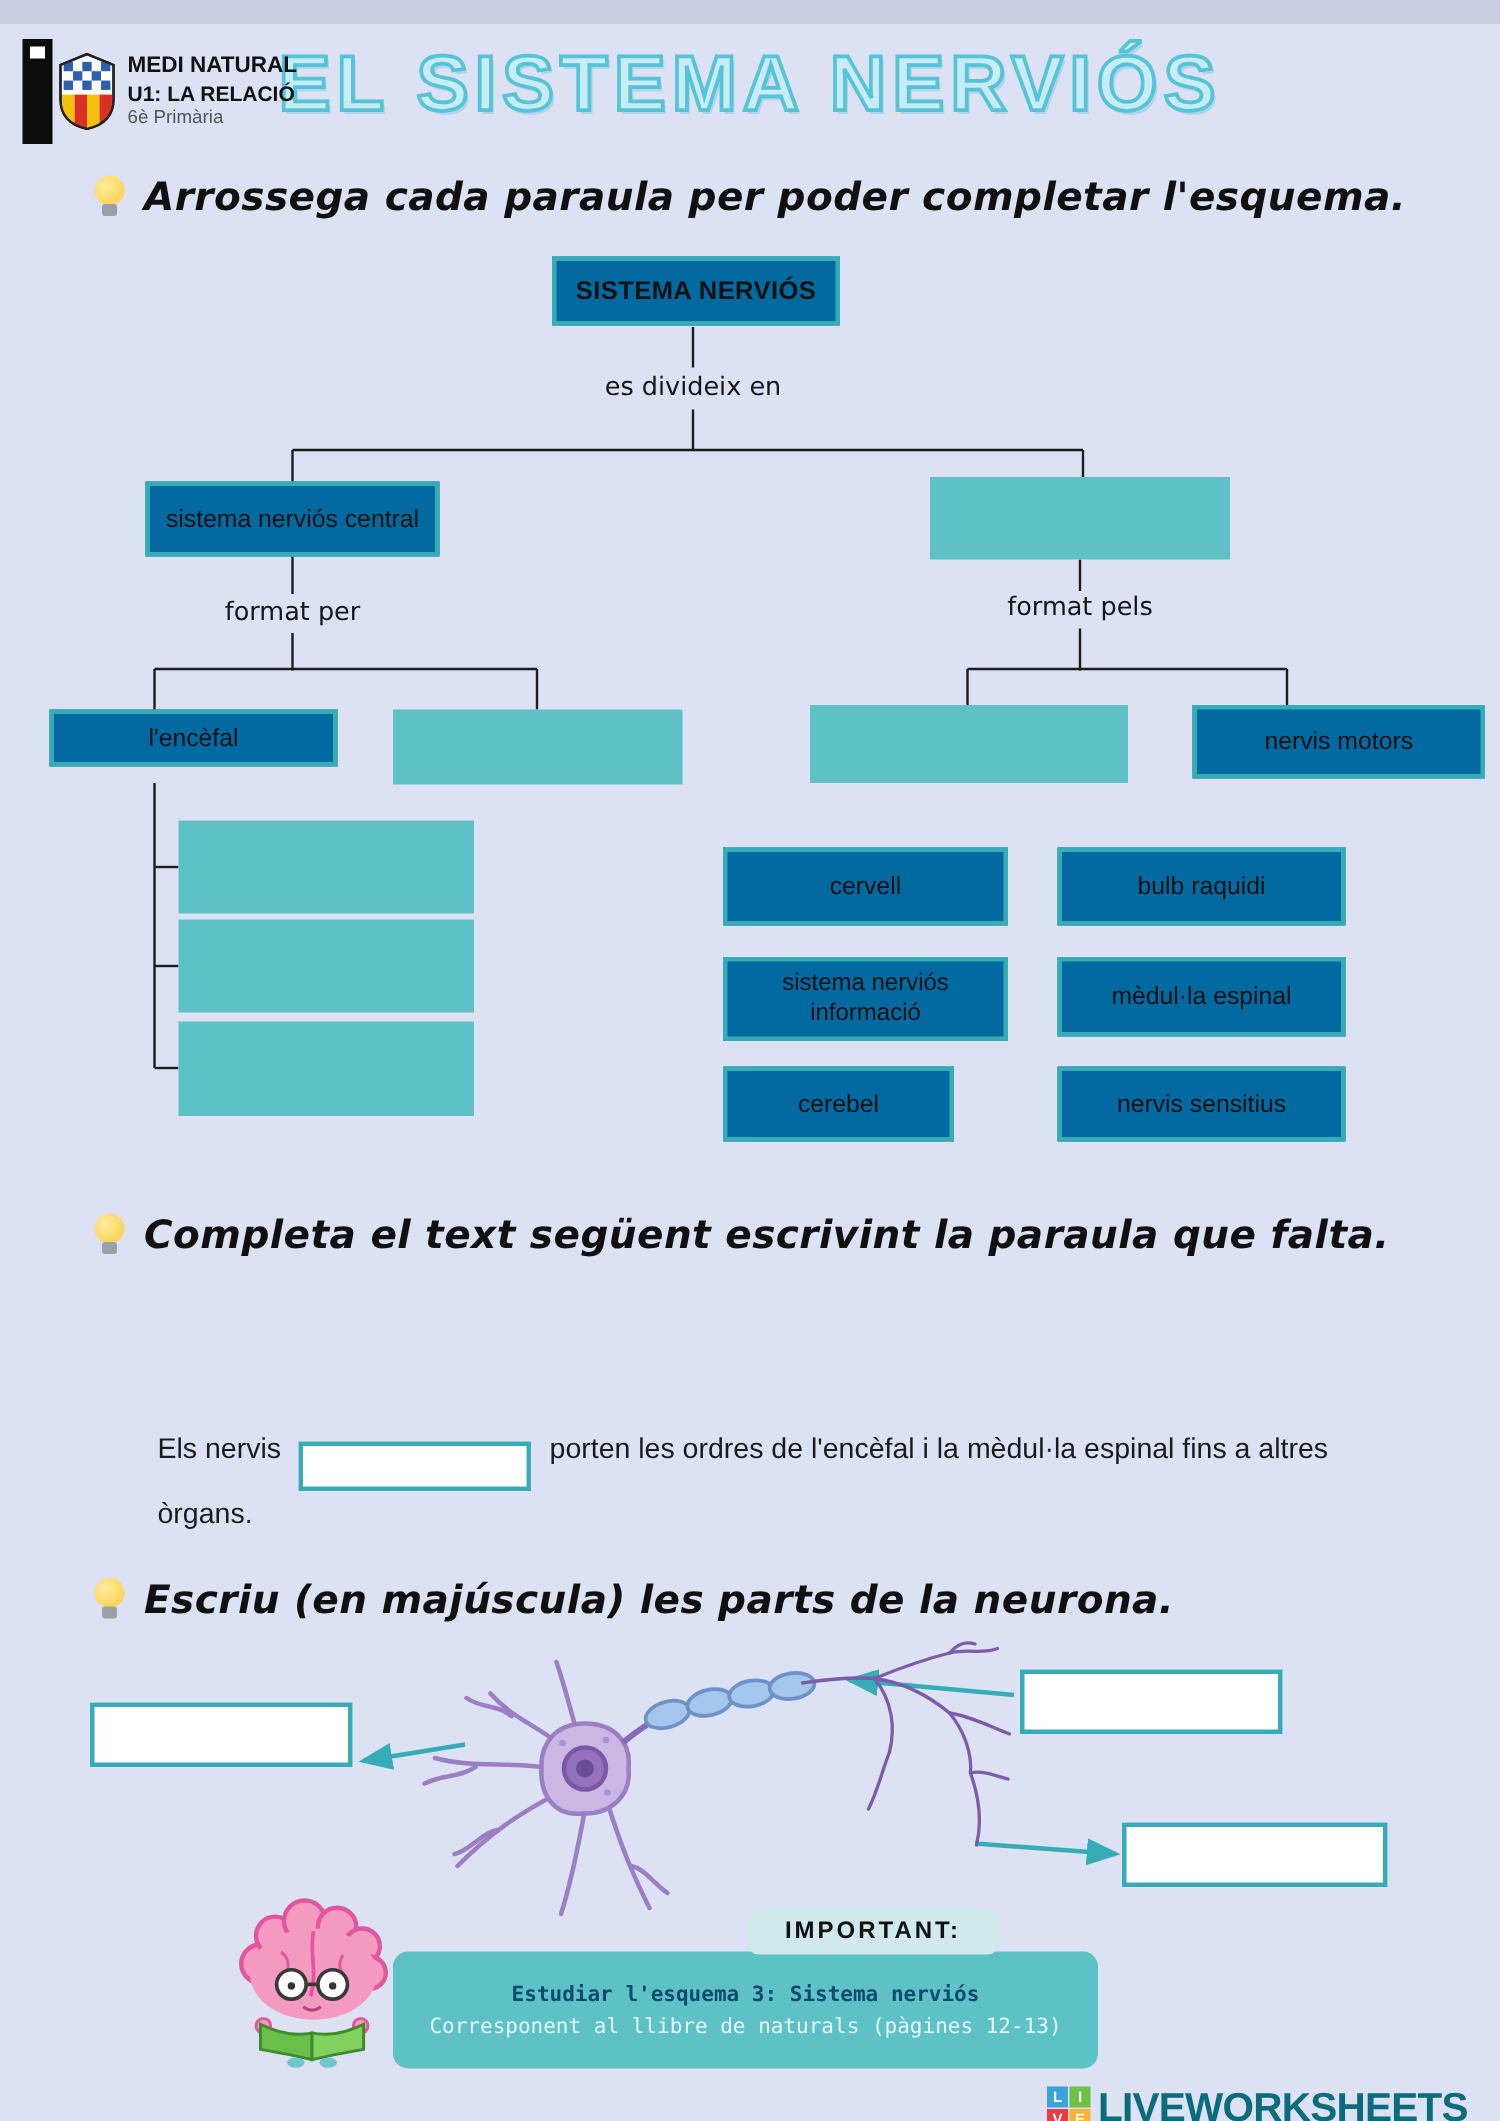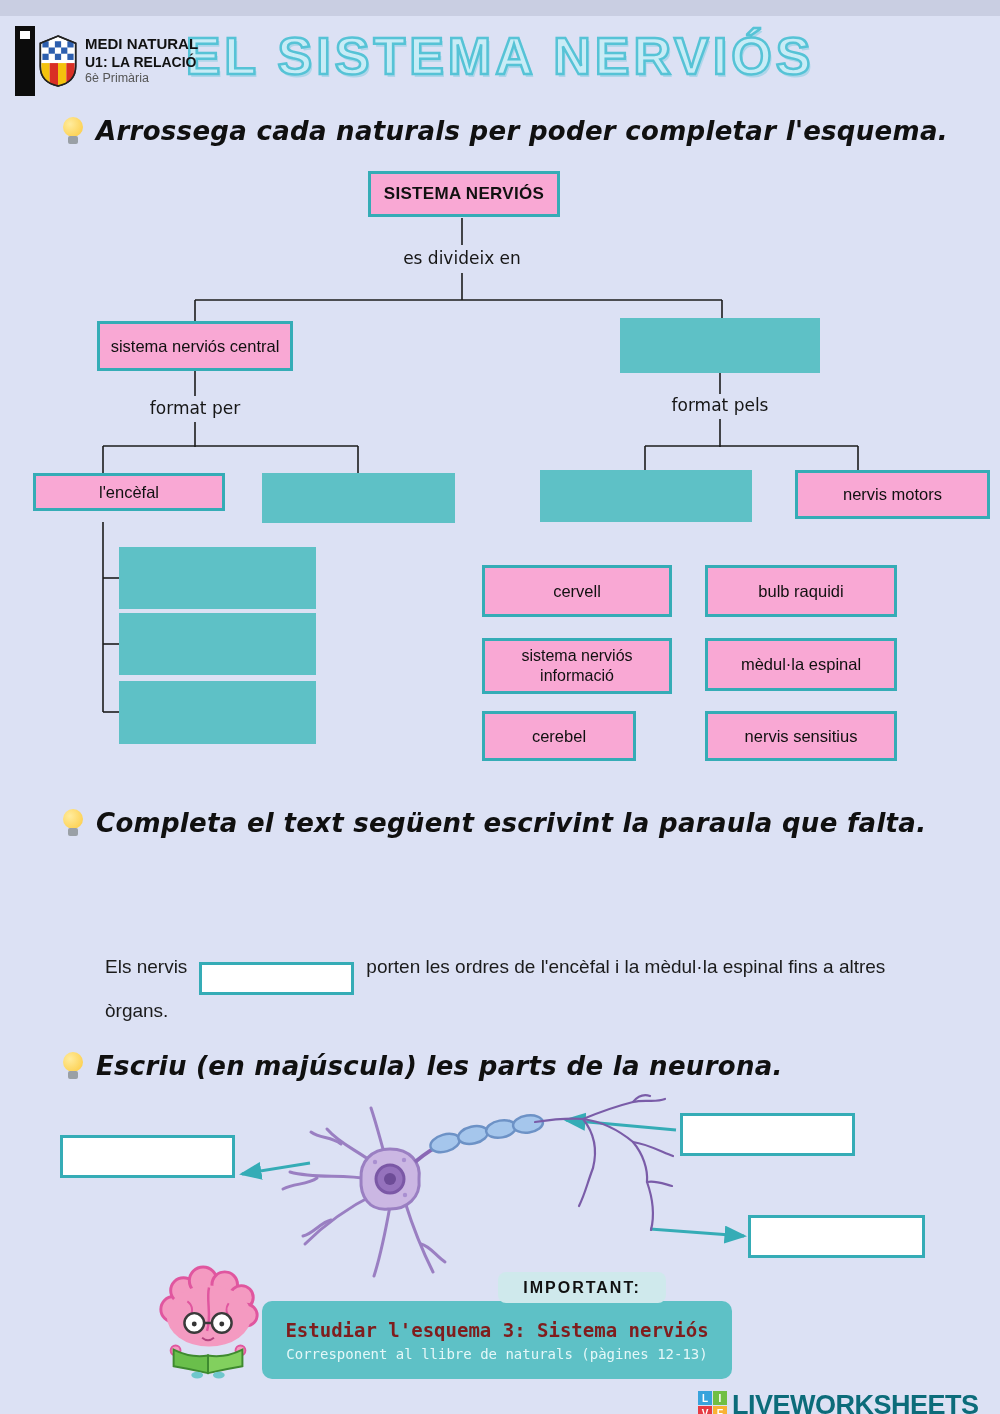--- a/index.html
+++ b/index.html
@@ -24,42 +24,42 @@
 
   
   .heading{position:absolute;z-index:2;font-family:"DejaVu Sans",sans-serif;font-style:italic;font-weight:bold;
     font-size:26px;color:#101010;letter-spacing:.3px;white-space:nowrap}
   .bulb{position:relative;display:inline-block;width:22px;height:30px;margin-right:12px;vertical-align:-6px}
   .bulb-glass{position:absolute;left:1px;top:1px;width:20px;height:20px;border-radius:50%;
     background:radial-gradient(circle at 35% 35%,#ffec9e,#fcc93d)}
   .bulb-base{position:absolute;left:6px;top:20px;width:10px;height:8px;background:#9aa0a6;border-radius:2px}
 
   
-  .wbox{position:absolute;background:#f9a8d4;border:3px solid #35acb6;display:flex;align-items:center;justify-content:center;
+  .wbox{position:absolute;background:#0369a1;border:3px solid #35acb6;display:flex;align-items:center;justify-content:center;
     text-align:center;font-size:16.5px;color:#111;z-index:2;line-height:1.25;padding:2px 6px}
   .wbox.bold{font-weight:bold;font-size:17px;letter-spacing:.3px}
   .tbox{position:absolute;background:#5ec1c6;z-index:2}
   .lbl{position:absolute;text-align:center;font-size:17px;color:#161616;z-index:2;font-family:"DejaVu Sans",sans-serif}
 
   .overlay{position:absolute;left:0;top:0;z-index:1;pointer-events:none}
 
   
   .para{position:absolute;z-index:2;width:845px;font-size:19px;line-height:1.7;color:#1b1b1b}
   .fill{display:inline-block;width:155px;height:33px;background:#fff;border:3px solid #35acb6;vertical-align:-10px;margin:0 12px;outline:none;font-size:17px;padding:0 6px;font-family:"Liberation Sans",sans-serif}
 
   
   .ansbox{position:absolute;background:#fff;border:3px solid #35acb6;z-index:2;outline:none;font-size:17px;padding:0 8px;font-family:"Liberation Sans",sans-serif}
   .neuron{position:absolute;left:235px;top:1078px;width:530px;height:200px;z-index:1}
 
   
   .imp-label{position:absolute;left:498px;top:1256px;width:168px;height:31px;background:#cfe9ec;border-radius:8px;z-index:2;
     display:flex;align-items:center;justify-content:center;font-weight:bold;font-size:16px;letter-spacing:2px;color:#111}
   .imp-box{position:absolute;left:262px;top:1285px;width:470px;height:78px;background:#5ec1c6;border-radius:10px;z-index:1;
     display:flex;flex-direction:column;align-items:center;justify-content:center;gap:5px;text-align:center}
-  .imp-line1{font-family:"DejaVu Sans Mono",monospace;font-weight:bold;font-size:19px;color:#7f1d1d}
+  .imp-line1{font-family:"DejaVu Sans Mono",monospace;font-weight:bold;font-size:14px;color:#0c4a6e}
   .imp-line2{font-family:"DejaVu Sans Mono",monospace;font-size:14px;color:#e4f7f8}
   .brain{position:absolute;left:150px;top:1248px;width:118px;height:115px;z-index:2}
 
   
   .brand{position:absolute;left:698px;top:1374px;display:flex;align-items:center;z-index:2}
   .lw-grid{display:grid;grid-template-columns:14px 14px;grid-auto-rows:14px;gap:1px;margin-right:5px}
   .sq{color:#fff;font-size:10px;font-weight:bold;display:flex;align-items:center;justify-content:center;font-family:"Liberation Sans",sans-serif}
   .sq-l{background:#38a3dc}.sq-i{background:#71bf44}.sq-v{background:#e63b43}.sq-e{background:#f9b233}
   .brand-text{font-size:27px;font-weight:800;color:#0c6c7a;letter-spacing:-.5px}
 </style>
@@ -96,21 +96,21 @@
     <div class="logo-text">
       <div class="logo-l1">MEDI NATURAL</div>
       <div class="logo-l2">U1: LA RELACIÓ</div>
       <div class="logo-l3">6è Primària</div>
     </div>
   </div>
 
   <h1 class="title">EL SISTEMA NERVIÓS</h1>
 
   <div class="heading" style="left:62px;top:100px">
-    <span class="bulb"><span class="bulb-glass"></span><span class="bulb-base"></span></span><span>Arrossega cada naturals per poder completar l'esquema.</span>
+    <span class="bulb"><span class="bulb-glass"></span><span class="bulb-base"></span></span><span>Arrossega cada paraula per poder completar l'esquema.</span>
   </div>
 
   <svg class="overlay" width="1000" height="1414" viewBox="0 0 1000 1414">
     <defs>
       <marker id="arr" markerWidth="9" markerHeight="8" refX="6.5" refY="3" orient="auto">
         <path d="M0,0 L7.5,3 L0,6 Z" fill="#35acb6"></path>
       </marker>
     </defs>
     <g stroke="#1c1c1c" stroke-width="1.6">
       <line x1="462" y1="202" x2="462" y2="229"></line>

